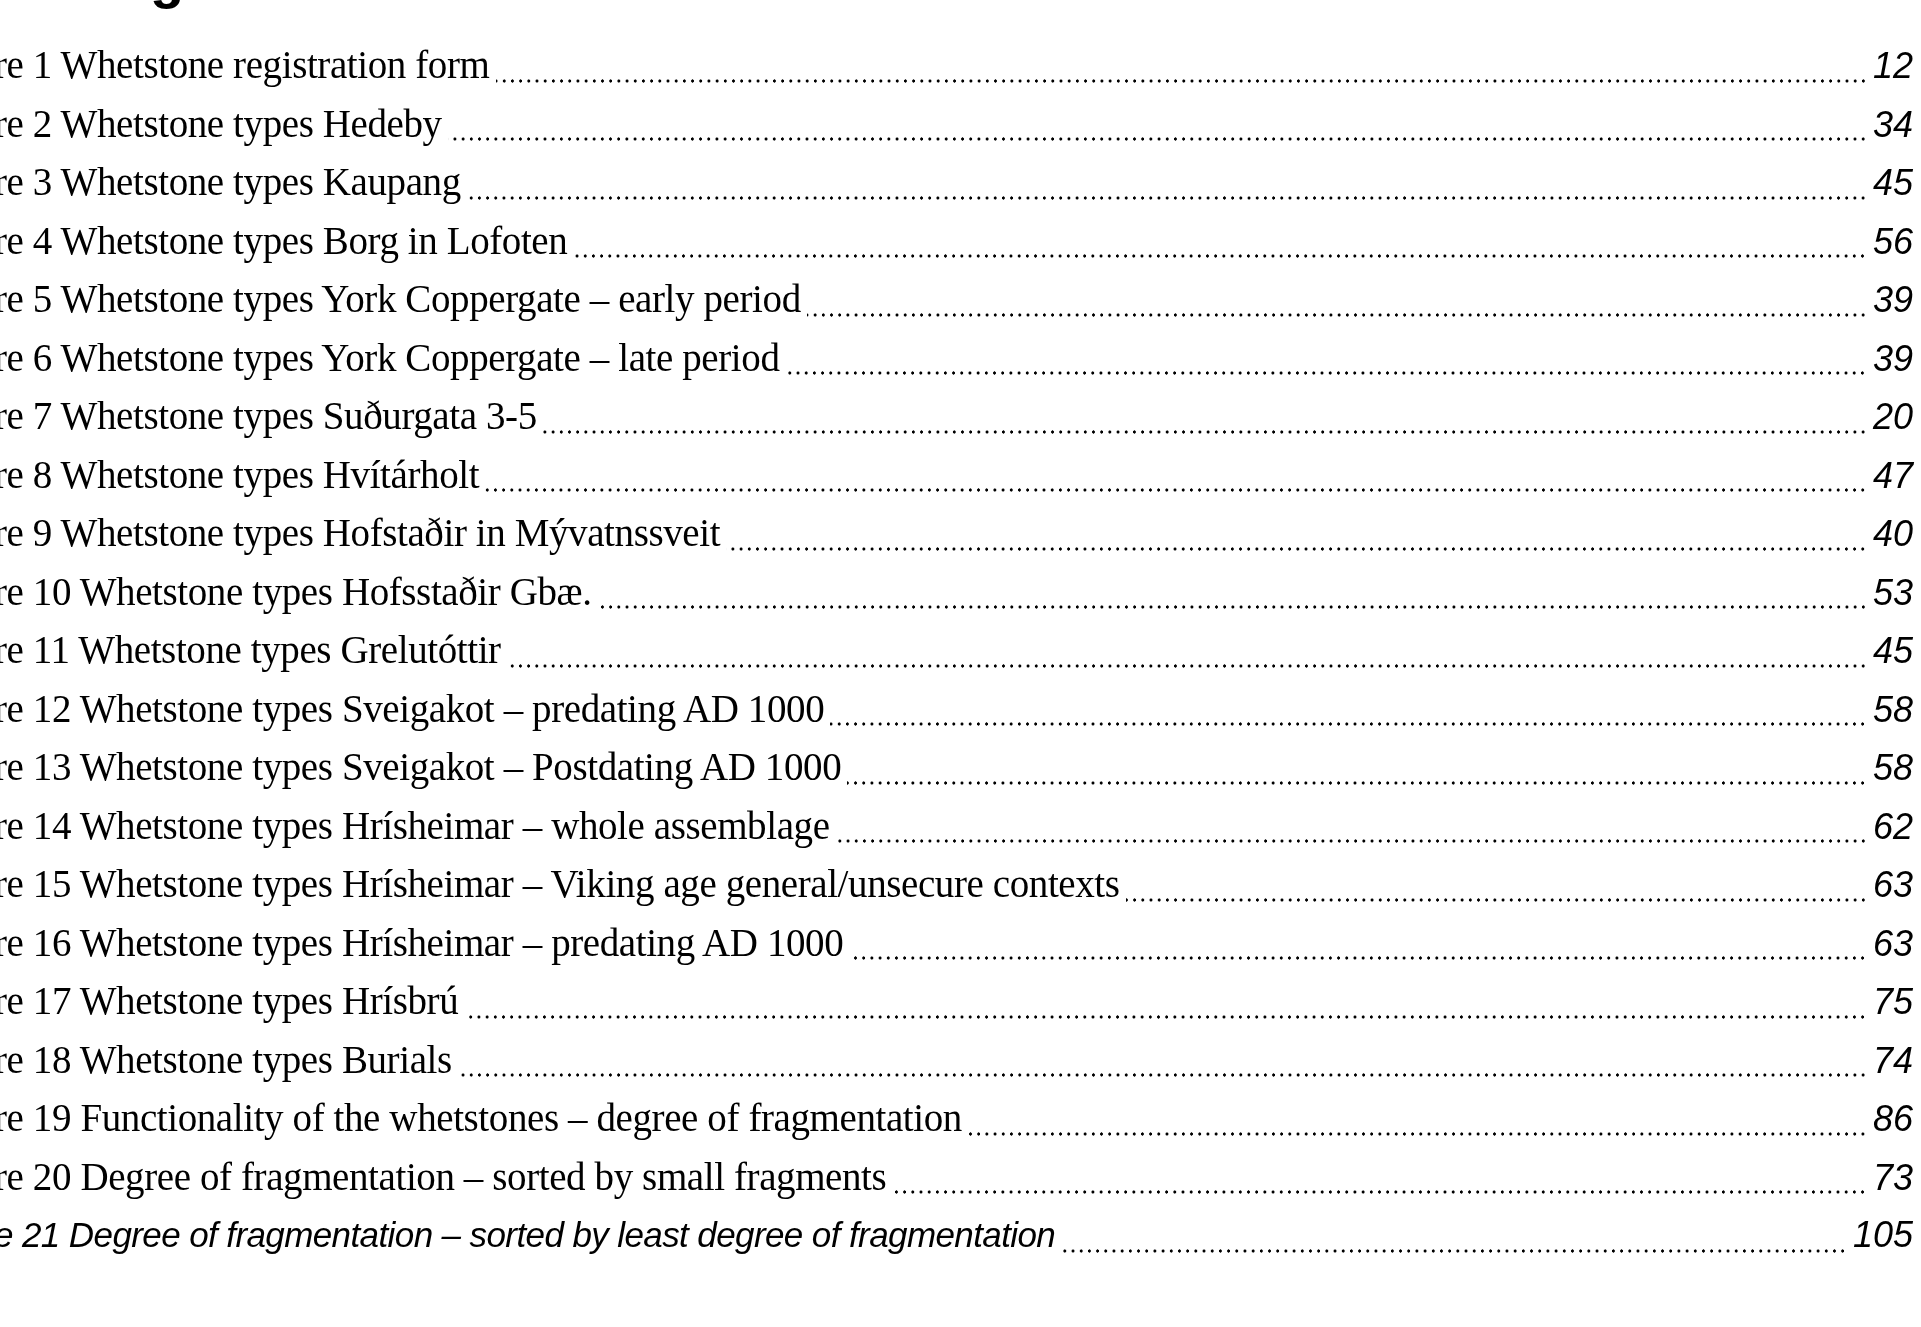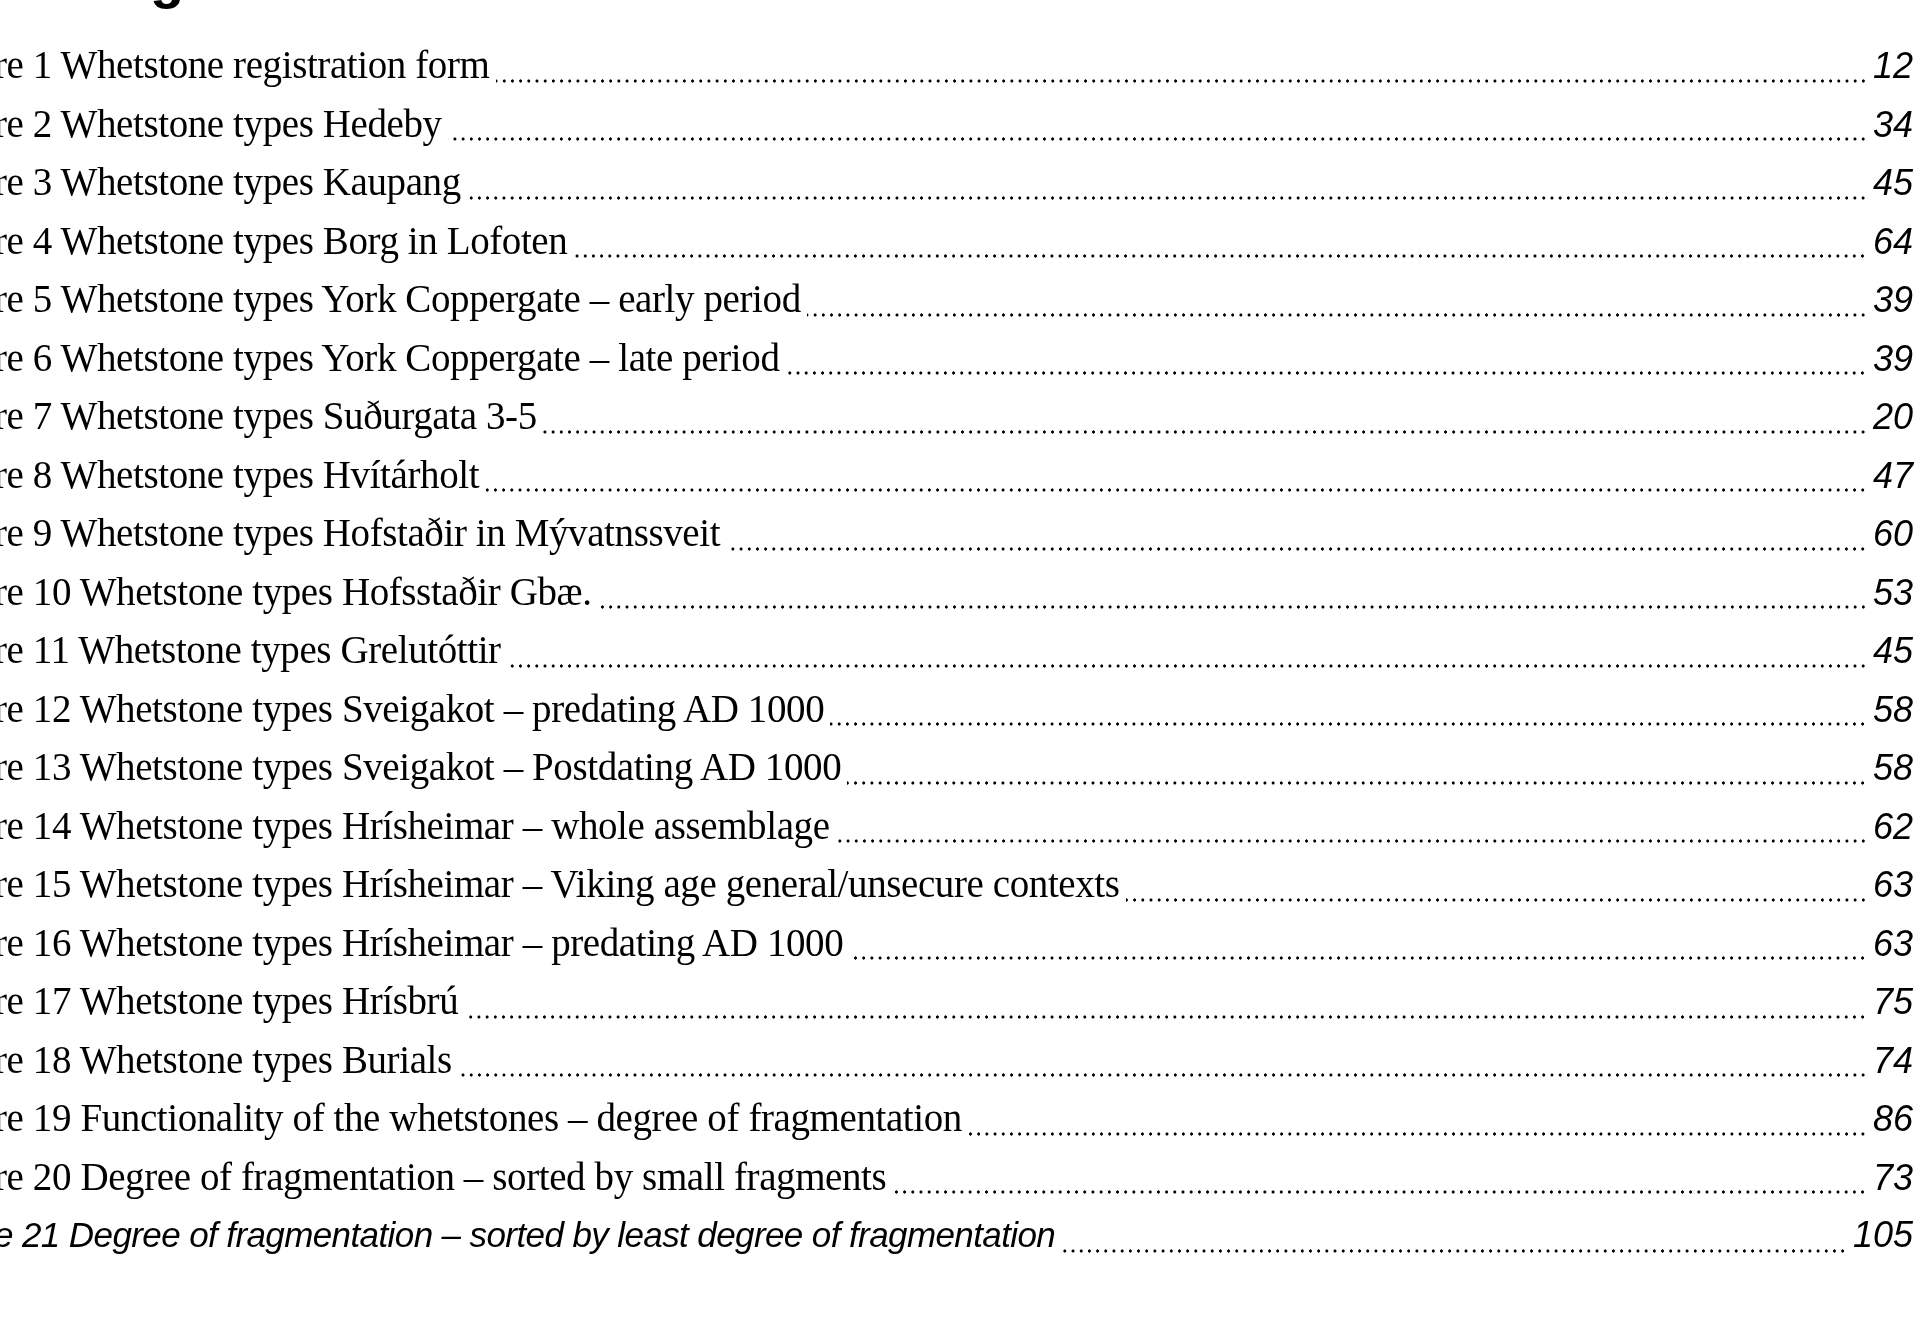--- a/index.html
+++ b/index.html
@@ -85,21 +85,21 @@
     <span class="toc-page">34</span>
   </div>
   <div class="toc-row">
     <span class="toc-title">re 3 Whetstone types Kaupang</span>
     <span class="toc-leader"></span>
     <span class="toc-page">45</span>
   </div>
   <div class="toc-row">
     <span class="toc-title">re 4 Whetstone types Borg in Lofoten</span>
     <span class="toc-leader"></span>
-    <span class="toc-page">64</span>
+    <span class="toc-page">56</span>
   </div>
   <div class="toc-row">
     <span class="toc-title">re 5 Whetstone types York Coppergate – early period</span>
     <span class="toc-leader"></span>
     <span class="toc-page">39</span>
   </div>
   <div class="toc-row">
     <span class="toc-title">re 6 Whetstone types York Coppergate – late period</span>
     <span class="toc-leader"></span>
     <span class="toc-page">39</span>
@@ -110,21 +110,21 @@
     <span class="toc-page">20</span>
   </div>
   <div class="toc-row">
     <span class="toc-title">re 8 Whetstone types Hvítárholt</span>
     <span class="toc-leader"></span>
     <span class="toc-page">47</span>
   </div>
   <div class="toc-row">
     <span class="toc-title">re 9 Whetstone types Hofstaðir in Mývatnssveit</span>
     <span class="toc-leader"></span>
-    <span class="toc-page">60</span>
+    <span class="toc-page">40</span>
   </div>
   <div class="toc-row">
     <span class="toc-title">re 10 Whetstone types Hofsstaðir Gbæ.</span>
     <span class="toc-leader"></span>
     <span class="toc-page">53</span>
   </div>
   <div class="toc-row">
     <span class="toc-title">re 11 Whetstone types Grelutóttir</span>
     <span class="toc-leader"></span>
     <span class="toc-page">45</span>

